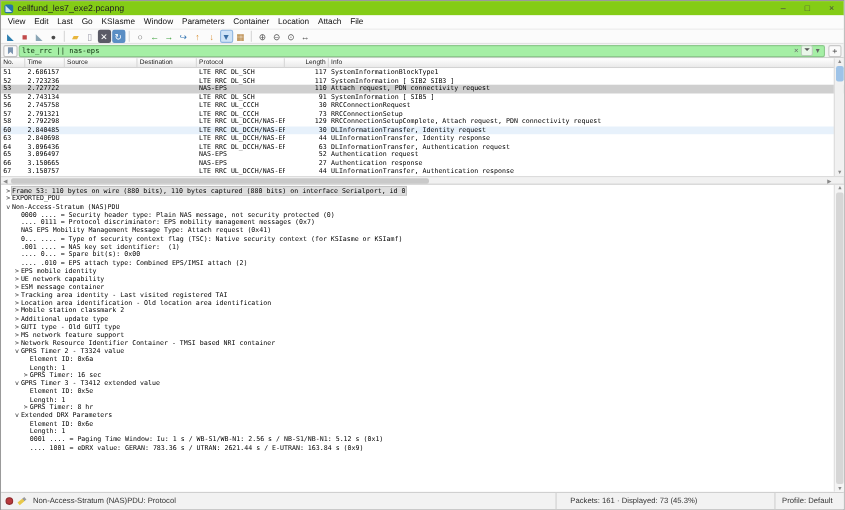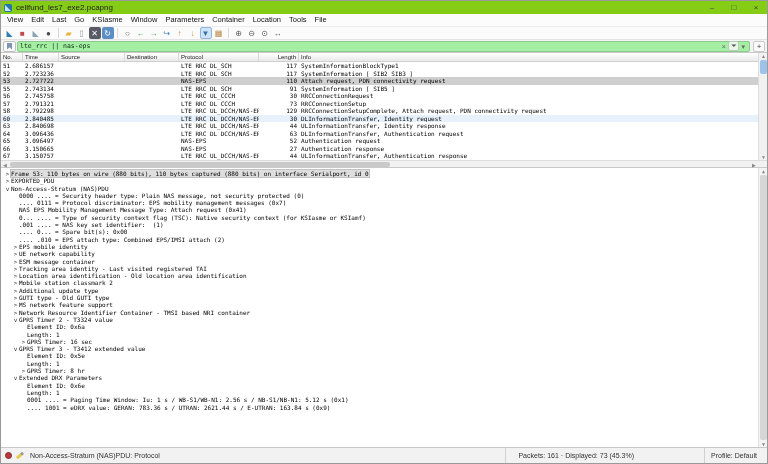--- a/index.html
+++ b/index.html
@@ -85,21 +85,21 @@
   <div class="menubar">
       <span class="menu-item">View</span>
       <span class="menu-item">Edit</span>
       <span class="menu-item">Last</span>
       <span class="menu-item">Go</span>
       <span class="menu-item">KSIasme</span>
       <span class="menu-item">Window</span>
       <span class="menu-item">Parameters</span>
       <span class="menu-item">Container</span>
       <span class="menu-item">Location</span>
-      <span class="menu-item">Tools</span>
+      <span class="menu-item">Attach</span>
       <span class="menu-item">File</span>
     </div>
 
   <div class="toolbar">
       <span class="tb-btn" style="color: rgb(46, 127, 176);">◣</span>
       <span class="tb-btn" style="color: rgb(194, 74, 74);">■</span>
       <span class="tb-btn" style="color: rgb(138, 165, 181);">◣</span>
       <span class="tb-btn" style="color: rgb(74, 74, 74);">●</span>
       <span class="tb-sep"></span>
       <span class="tb-btn" style="color: rgb(232, 181, 60);">▰</span>

